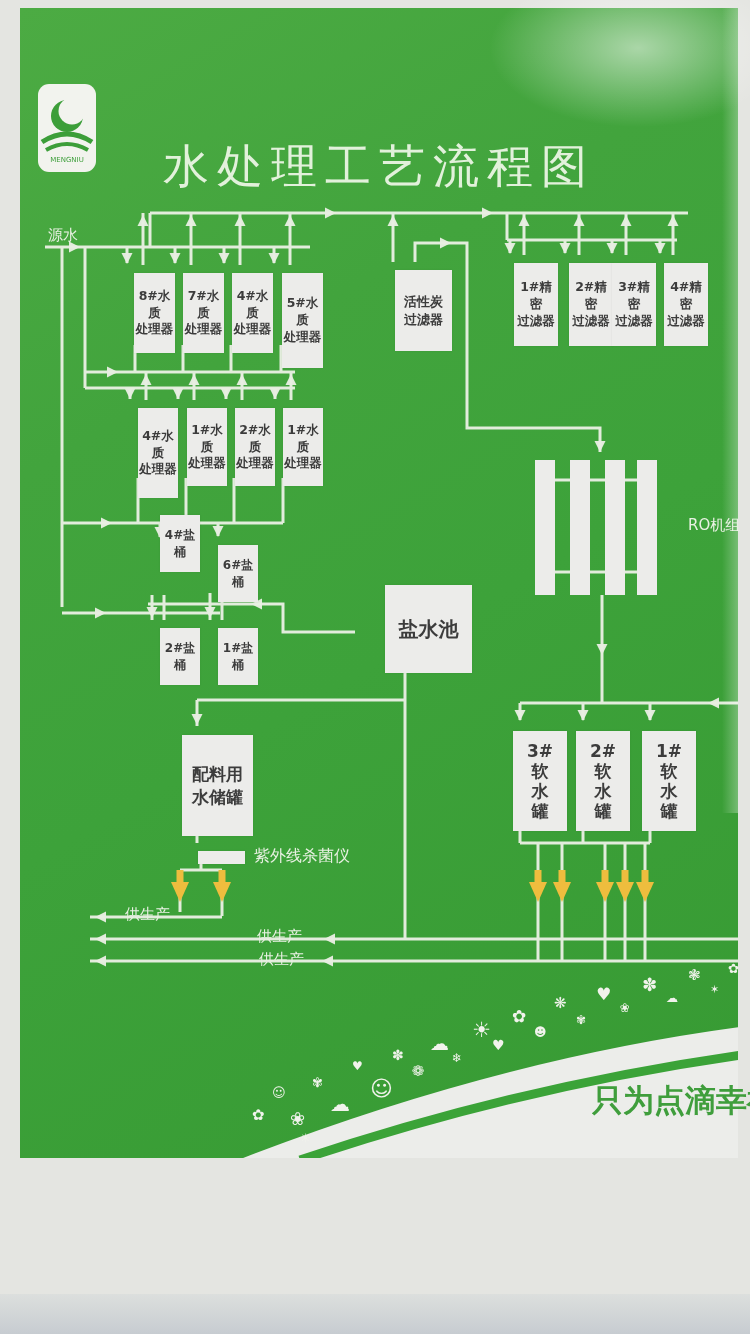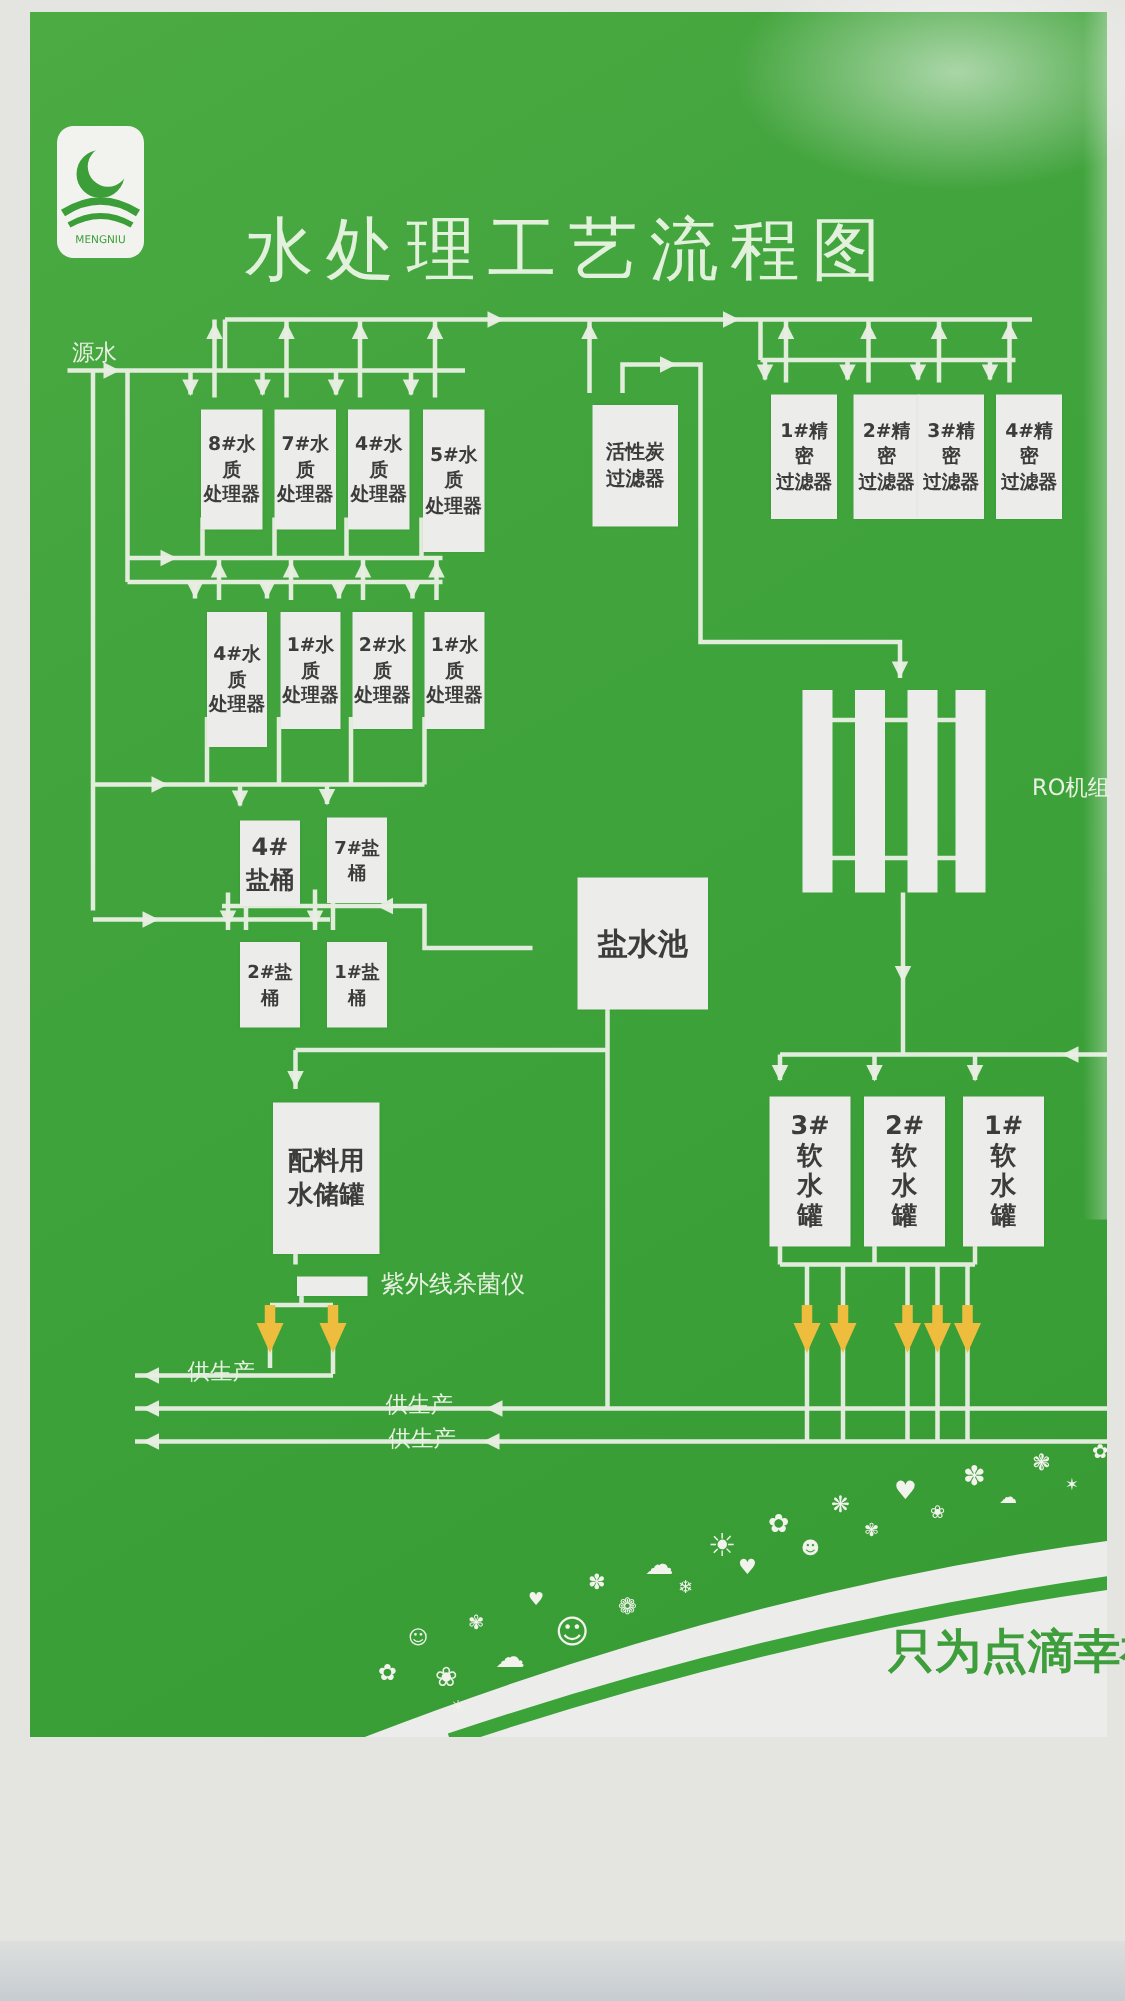--- a/index.html
+++ b/index.html
@@ -205,22 +205,22 @@
 
     <div class="node" style="left:118px;top:400px;width:40px;height:90px;font-size:12.5px;">4#水质
 处理器</div>
     <div class="node" style="left:167px;top:400px;width:40px;height:78px;font-size:12.5px;">1#水质
 处理器</div>
     <div class="node" style="left:215px;top:400px;width:40px;height:78px;font-size:12.5px;">2#水质
 处理器</div>
     <div class="node" style="left:263px;top:400px;width:40px;height:78px;font-size:12.5px;">1#水质
 处理器</div>
 
-    <div class="node" style="left:140px;top:539px;width:40px;height:57px;font-size:16px;">4#盐桶</div>
-    <div class="node" style="left:198px;top:537px;width:40px;height:57px;font-size:12px;">7#盐桶</div>
+    <div class="node" style="left:140px;top:507px;width:40px;height:57px;font-size:12px;">4#盐桶</div>
+    <div class="node" style="left:198px;top:537px;width:40px;height:57px;font-size:12px;">6#盐桶</div>
     <div class="node" style="left:140px;top:620px;width:40px;height:57px;font-size:12px;">2#盐桶</div>
     <div class="node" style="left:198px;top:620px;width:40px;height:57px;font-size:12px;">1#盐桶</div>
 
     <div class="node" style="left:365px;top:577px;width:87px;height:88px;font-size:20px;font-weight:600;">盐水池</div>
 
     <div class="node" style="left:162px;top:727px;width:71px;height:101px;font-size:17px;font-weight:700;">配料用
 水储罐</div>
 
     <div class="node" style="left:178px;top:843px;width:47px;height:13px;"></div>
 

